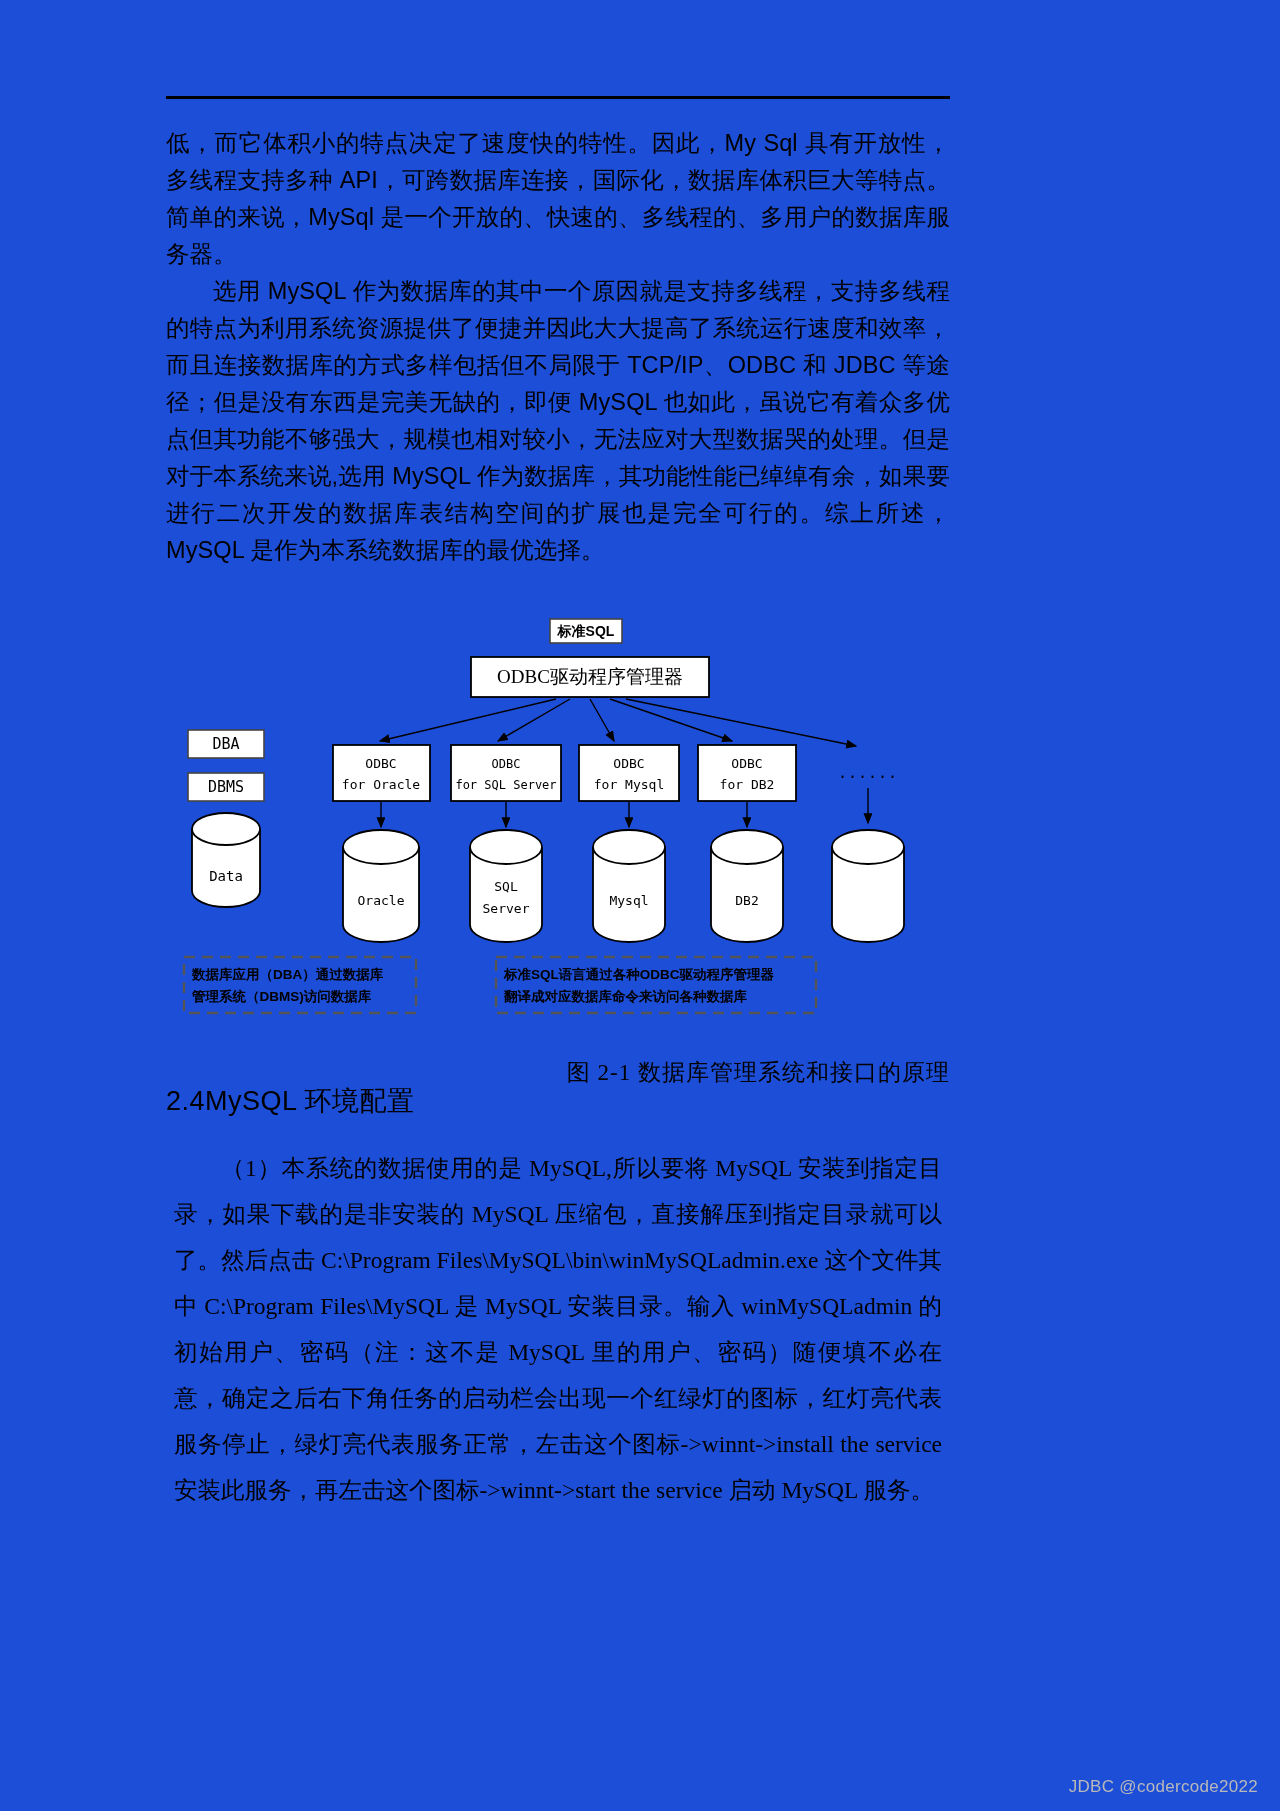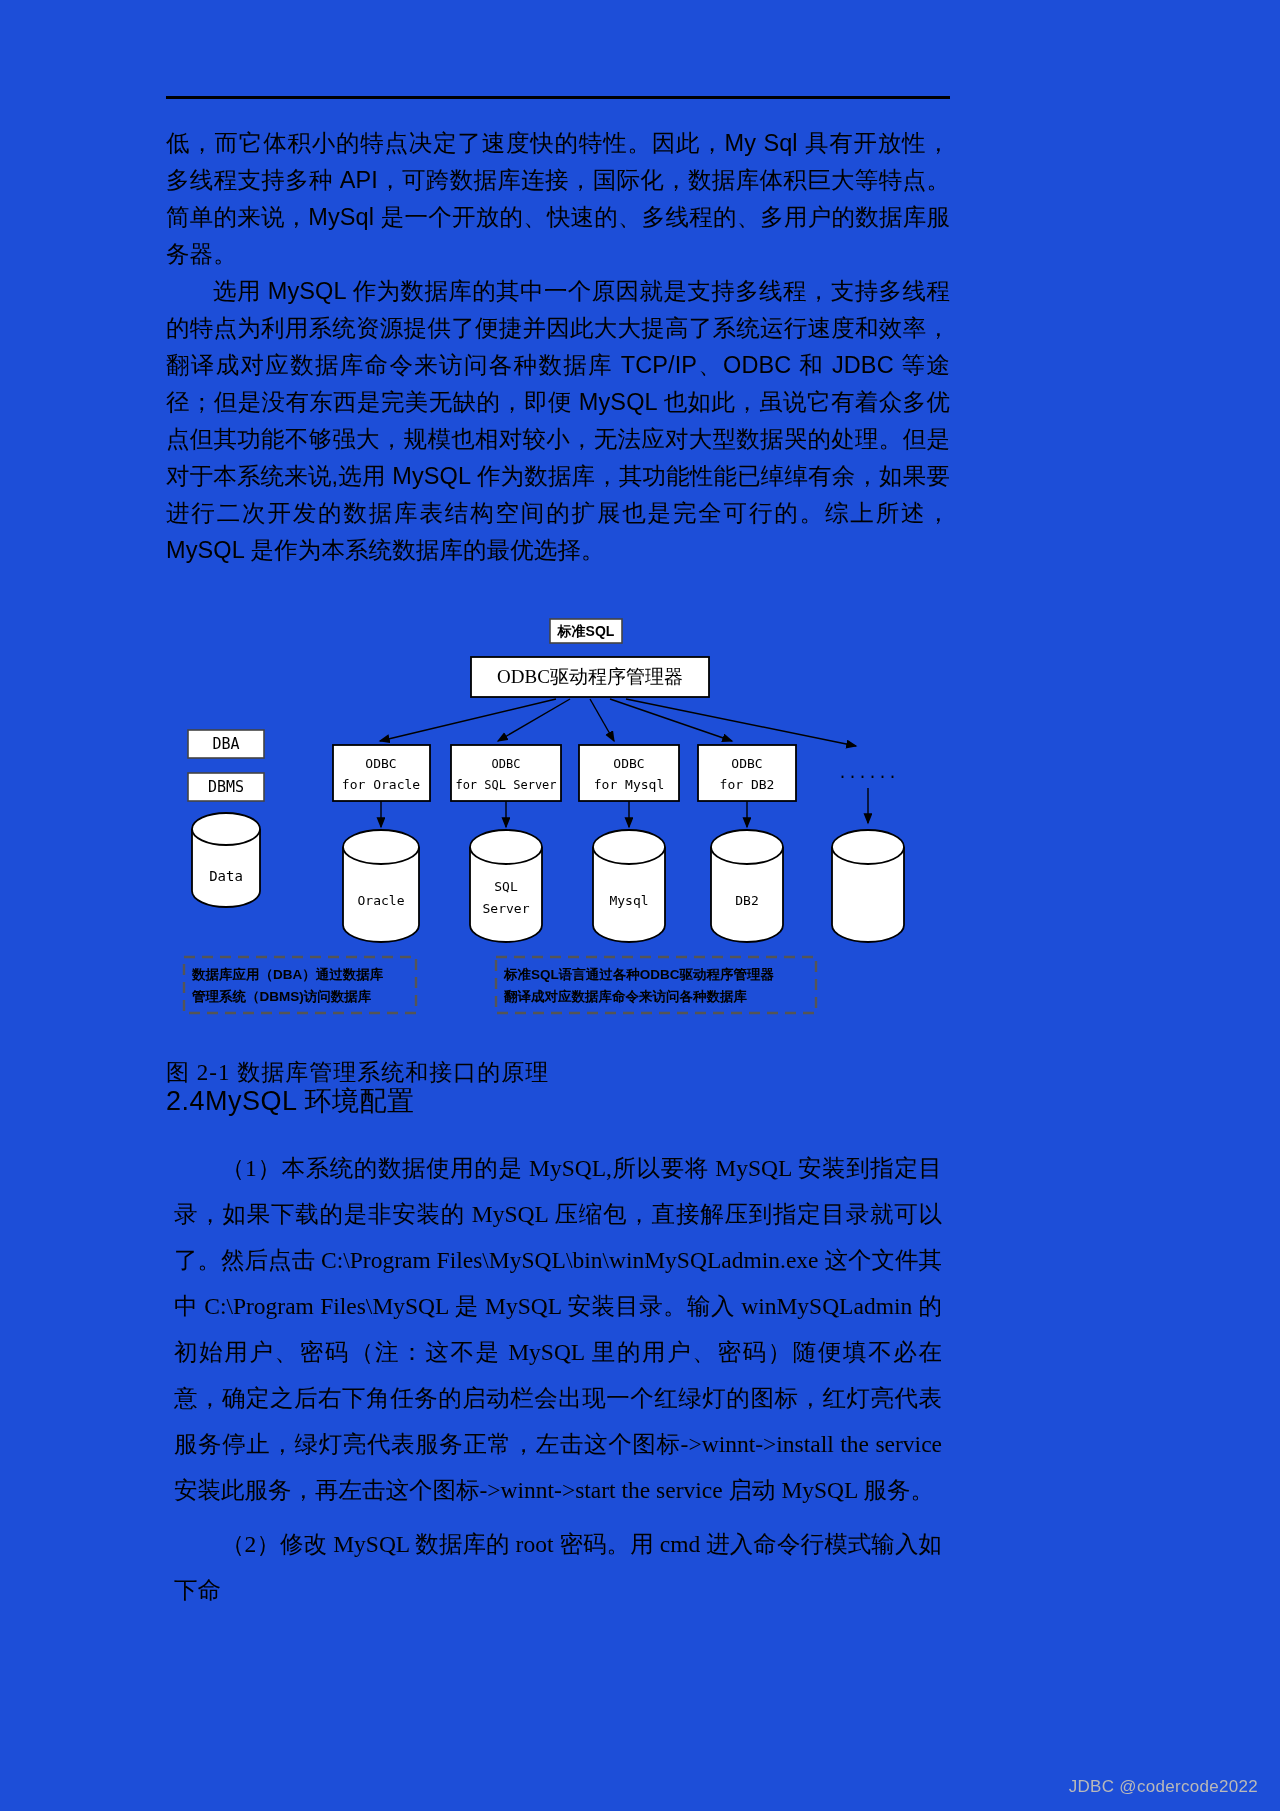--- a/index.html
+++ b/index.html
@@ -46,21 +46,21 @@
   }
   
   .figure {
     position: relative;
     width: 784px;
     height: 430px;
     margin-top: 44px;
   }
   .fig-svg { display: block; }
   .fig-caption {
-    text-align: left;
+    text-align: right;
     font-size: 23px;
     font-family: "Liberation Serif", "DejaVu Serif", serif;
     margin-top: 24px;
     letter-spacing: 1px;
   }
   
   .heading {
     font-family: "Liberation Sans", "DejaVu Sans", sans-serif;
     font-size: 27px;
     font-weight: 400;
@@ -108,21 +108,21 @@
 <body>
 
 <div class="page">
 
   <div class="content">
 
     <div class="header-rule"></div>
 
     <p class="para-sans"><span>低，而它体积小的特点决定了速度快的特性。因此，My Sql 具有开放性，多线程支持多种 API，可跨数据库连接，国际化，数据库体积巨大等特点。简单的来说，MySql 是一个开放的、快速的、多线程的、多用户的数据库服务器。</span></p>
 
-    <p class="para-sans indent"><span>选用 MySQL 作为数据库的其中一个原因就是支持多线程，支持多线程的特点为利用系统资源提供了便捷并因此大大提高了系统运行速度和效率，翻译成对应数据库命令来访问各种数据库 TCP/IP、ODBC 和 JDBC 等途径；但是没有东西是完美无缺的，即便 MySQL 也如此，虽说它有着众多优点但其功能不够强大，规模也相对较小，无法应对大型数据哭的处理。但是对于本系统来说,选用 MySQL 作为数据库，其功能性能已绰绰有余，如果要进行二次开发的数据库表结构空间的扩展也是完全可行的。综上所述，MySQL 是作为本系统数据库的最优选择。</span></p>
+    <p class="para-sans indent"><span>选用 MySQL 作为数据库的其中一个原因就是支持多线程，支持多线程的特点为利用系统资源提供了便捷并因此大大提高了系统运行速度和效率，而且连接数据库的方式多样包括但不局限于 TCP/IP、ODBC 和 JDBC 等途径；但是没有东西是完美无缺的，即便 MySQL 也如此，虽说它有着众多优点但其功能不够强大，规模也相对较小，无法应对大型数据哭的处理。但是对于本系统来说,选用 MySQL 作为数据库，其功能性能已绰绰有余，如果要进行二次开发的数据库表结构空间的扩展也是完全可行的。综上所述，MySQL 是作为本系统数据库的最优选择。</span></p>
 
     <div class="figure">
       <svg class="fig-svg" width="784" height="420" viewBox="0 0 784 420">
 
         <rect class="bx" x="384" y="6" width="72" height="24"></rect>
         <text class="cnb" x="420" y="23" font-size="14" text-anchor="middle">标准SQL</text>
 
         <rect class="bx2" x="305" y="44" width="238" height="40"></rect>
         <text class="cn" x="424" y="70" font-size="19" text-anchor="middle">ODBC驱动程序管理器</text>
 
@@ -216,18 +216,17 @@
         </g>
       </svg>
 
       <div class="fig-caption">图 2-1 数据库管理系统和接口的原理</div>
     </div>
 
     <h2 class="heading">2.4MySQL 环境配置</h2>
 
     <p class="para-serif indent"><span>（1）本系统的数据使用的是 MySQL,所以要将 MySQL 安装到指定目录，如果下载的是非安装的 MySQL 压缩包，直接解压到指定目录就可以了。然后点击 C:\Program Files\MySQL\bin\winMySQLadmin.exe 这个文件其中 C:\Program Files\MySQL 是 MySQL 安装目录。输入 winMySQLadmin 的初始用户、密码（注：这不是 MySQL 里的用户、密码）随便填不必在意，确定之后右下角任务的启动栏会出现一个红绿灯的图标，红灯亮代表服务停止，绿灯亮代表服务正常，左击这个图标-&gt;winnt-&gt;install the service 安装此服务，再左击这个图标-&gt;winnt-&gt;start the service 启动 MySQL 服务。</span></p>
 
-    <p class="para-serif indent"><span>（2）修改 MySQL 数据库的 root 密码。用 cmd 进入命令行模式输入如下命</span></p>
 
   </div>
 
   <div class="watermark">JDBC @codercode2022</div>
 </div>
 
 </body></html>

